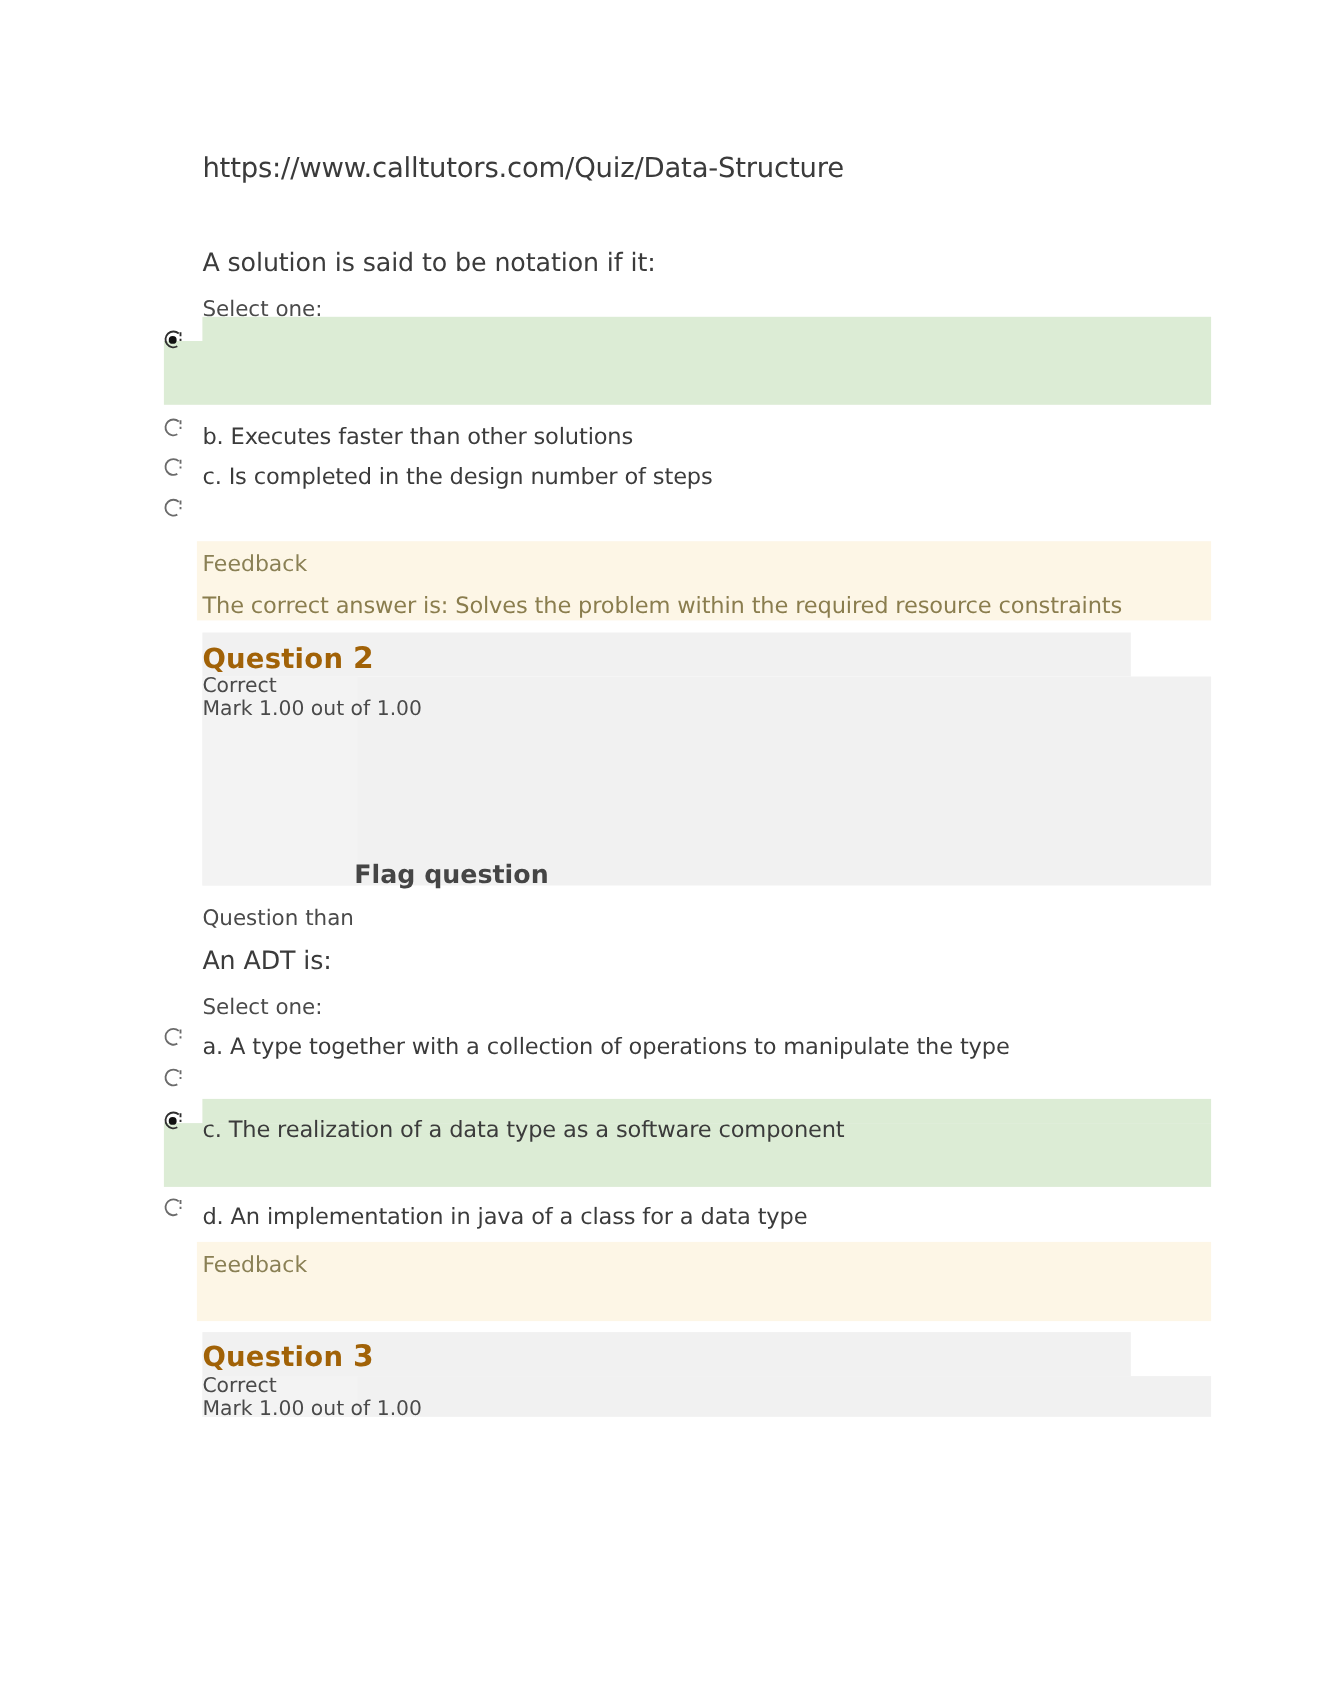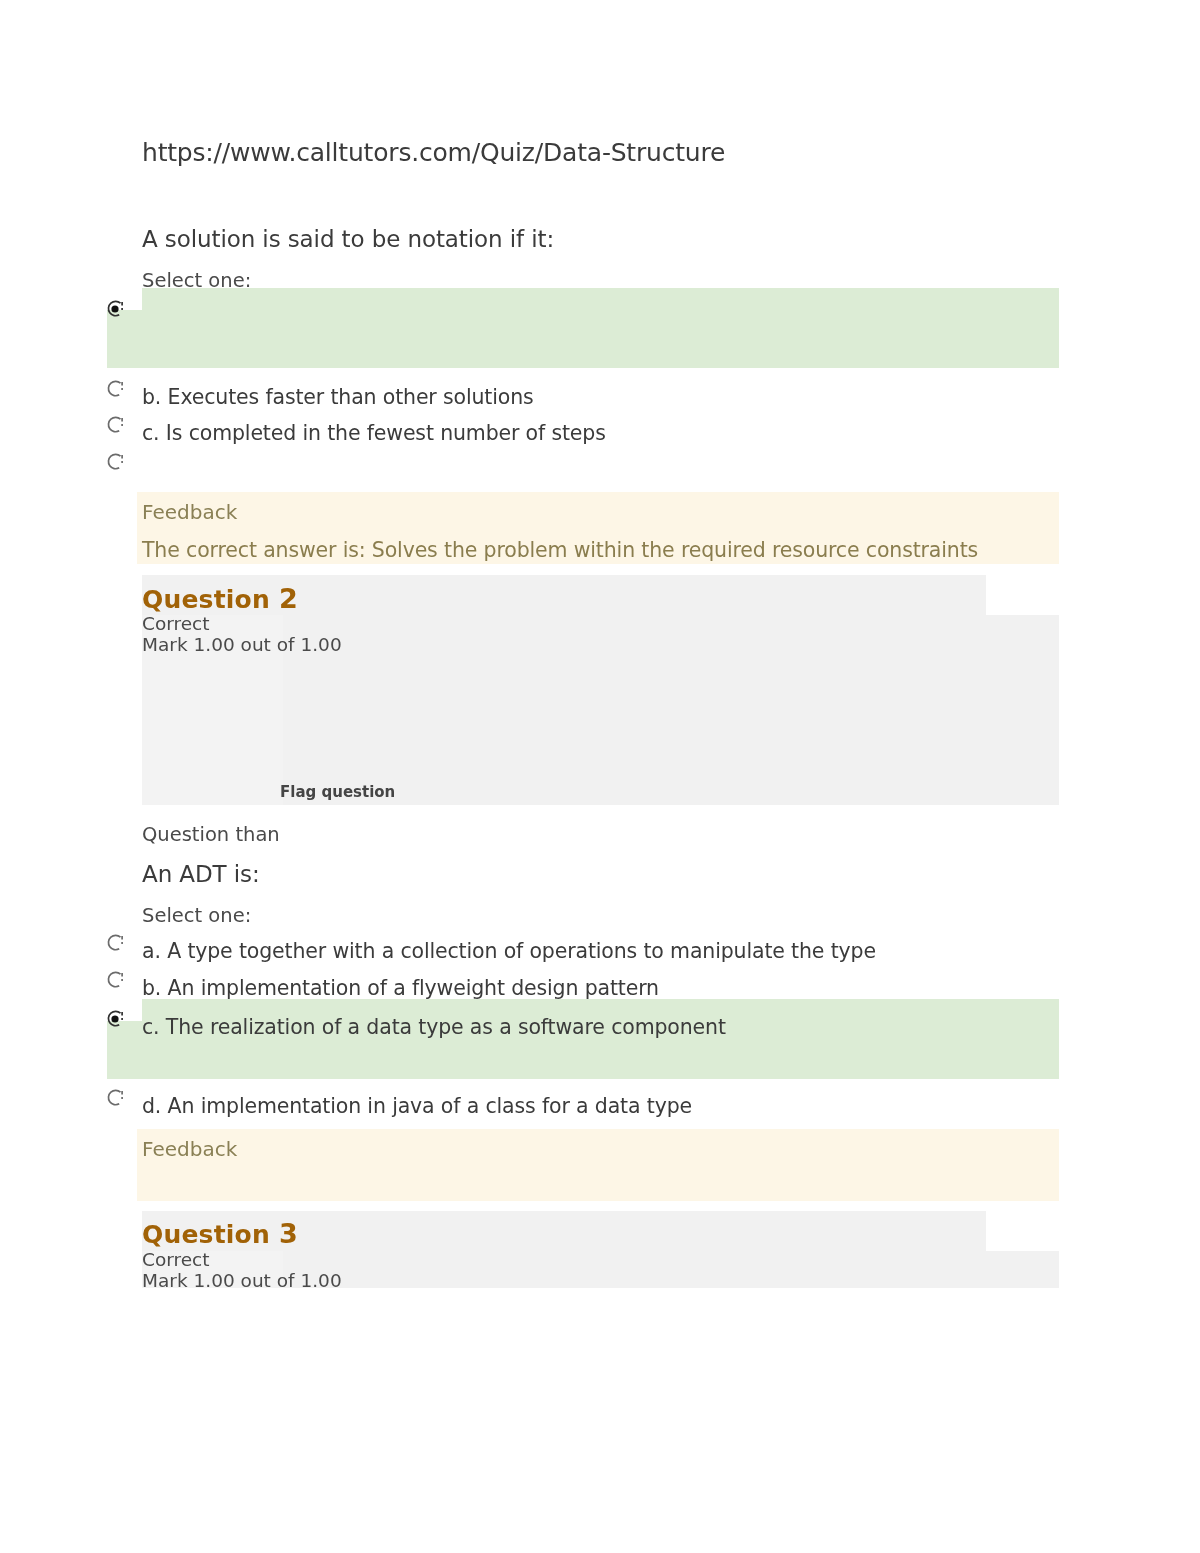--- a/index.html
+++ b/index.html
@@ -12,20 +12,21 @@
     font-family: "DejaVu Sans", sans-serif;
     color: #404040;
     -webkit-font-smoothing: none;
   }
   #page {
     position: relative;
     width: 1100px;
     height: 1553px;
     background: #ffffff;
     overflow: hidden;
+    margin-left: 42px;
   }
 
   
   .t { position: absolute; white-space: nowrap; line-height: 1; }
 
   .url {
     left: 142px; top: 140px;
     font-size: 25px;
     color: #3b3b3b;
     letter-spacing: -0.2px;
@@ -84,21 +85,21 @@
     position: absolute;
     left: 142px;
     font-size: 18.5px;
     color: #4a4a4a;
     white-space: nowrap;
     line-height: 1;
   }
   .flagq {
     position: absolute;
     left: 280px;
-    font-size: 15px;
+    font-size: 23px;
     font-weight: bold;
     color: #454545;
     white-space: nowrap;
     line-height: 1;
   }
 
   
   .fb-title {
     position: absolute;
     left: 142px;
@@ -148,21 +149,21 @@
   </div>
   <div class="opt" style="top:387px;">b. Executes faster than other solutions</div>
 
   <div class="radio" style="left:104px; top:414px;">
     <svg viewBox="0 0 22 22">
       <path d="M16.5 5.2 A7.2 7.2 0 1 0 15.2 16.8" fill="none" stroke="#6b6b6b" stroke-width="1.7"></path>
       <path d="M18.1 4.0 L18.1 7.6" stroke="#6b6b6b" stroke-width="1.7"></path>
       <path d="M18.1 10.0 L18.1 12.0" stroke="#6b6b6b" stroke-width="1.7"></path>
     </svg>
   </div>
-  <div class="opt" style="top:423px;">c. Is completed in the fewest number of steps</div>
+  <div class="opt" style="top:423px;">c. Is completed in the design number of steps</div>
 
   <div class="radio" style="left:104px; top:451px;">
     <svg viewBox="0 0 22 22">
       <path d="M16.5 5.2 A7.2 7.2 0 1 0 15.2 16.8" fill="none" stroke="#6b6b6b" stroke-width="1.7"></path>
       <path d="M18.1 4.0 L18.1 7.6" stroke="#6b6b6b" stroke-width="1.7"></path>
       <path d="M18.1 10.0 L18.1 12.0" stroke="#6b6b6b" stroke-width="1.7"></path>
     </svg>
   </div>
 
   <div class="band-cream" style="left:137px; top:492px; width:922px; height:72px;"></div>
@@ -192,21 +193,20 @@
   </div>
   <div class="opt" style="top:941px;">a. A type together with a collection of operations to manipulate the type</div>
 
   <div class="radio" style="left:104px; top:969px;">
     <svg viewBox="0 0 22 22">
       <path d="M16.5 5.2 A7.2 7.2 0 1 0 15.2 16.8" fill="none" stroke="#6b6b6b" stroke-width="1.7"></path>
       <path d="M18.1 4.0 L18.1 7.6" stroke="#6b6b6b" stroke-width="1.7"></path>
       <path d="M18.1 10.0 L18.1 12.0" stroke="#6b6b6b" stroke-width="1.7"></path>
     </svg>
   </div>
-  <div class="opt" style="top:978px;">b. An implementation of a flyweight design pattern</div>
 
   <div class="band-green" style="left:142px; top:999px; width:917px; height:22px;"></div>
   <div class="band-green" style="left:107px; top:1021px; width:952px; height:58px;"></div>
 
   <div class="radio" style="left:104px; top:1008px;">
     <svg viewBox="0 0 22 22">
       <path d="M16.5 5.2 A7.2 7.2 0 1 0 15.2 16.8" fill="none" stroke="#303030" stroke-width="1.7"></path>
       <path d="M18.1 4.0 L18.1 7.6" stroke="#303030" stroke-width="1.7"></path>
       <path d="M18.1 10.0 L18.1 12.0" stroke="#303030" stroke-width="1.7"></path>
       <circle cx="11" cy="11" r="3.6" fill="#111111"></circle>

